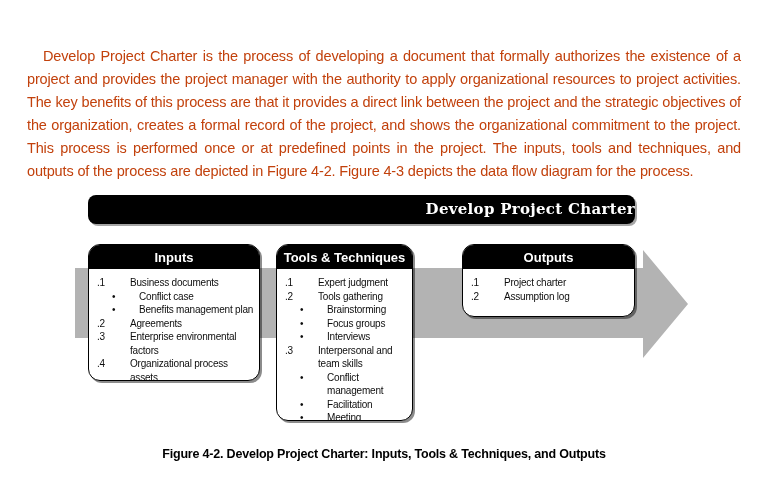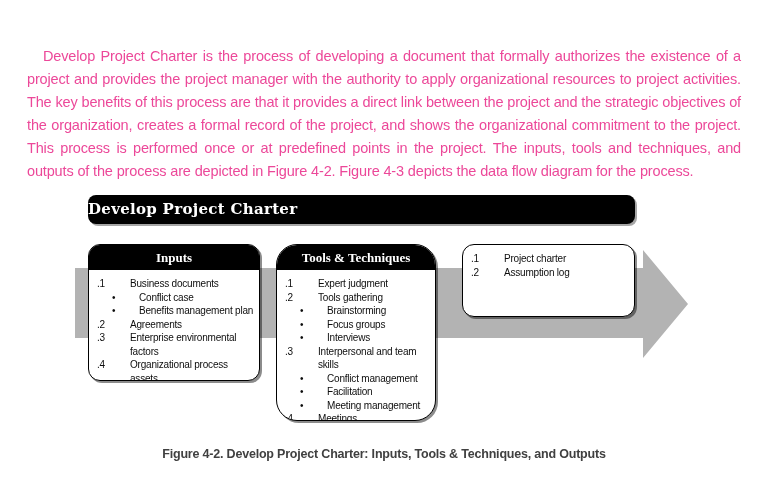--- a/index.html
+++ b/index.html
@@ -26,36 +26,36 @@
   }
   .body-par {
     position: absolute;
     left: 27px; top: 45px;
     width: 714px;
     font-size: 14.5px;
     line-height: 23px;
     letter-spacing: -0.15px;
     text-align: justify;
     text-indent: 16px;
-    color: #ec4899;
+    color: #c2410c;
   }
 
   
   .fig-title {
     position: absolute;
     left: 88px; top: 195px;
     width: 547px; height: 29px;
     background: #000000;
     color: #ffffff;
     border-radius: 8px;
     font-family: "DejaVu Serif", serif;
     font-weight: bold;
     font-size: 15px;
     line-height: 29px;
-    text-align: left;
+    text-align: right;
     letter-spacing: 0.3px;
     box-shadow: 2px 2px 0 rgba(0,0,0,0.35);
   }
   .arrow {
     position: absolute;
     left: 70px; top: 243px;
     width: 625px; height: 120px;
     z-index: 0;
   }
   .box {
@@ -63,26 +63,26 @@
     background: #ffffff;
     border: 1.5px solid #000000;
     border-radius: 12px;
     box-shadow: 2px 2px 0 rgba(0,0,0,0.45);
     overflow: hidden;
     z-index: 1;
     display: flex;
     flex-direction: column;
   }
   .box-inputs  { left: 88px;  top: 244px; width: 172px; height: 137px; }
-  .box-tools   { left: 276px; top: 244px; width: 160px; height: 177px; border-radius: 21px; }
+  .box-tools   { left: 276px; top: 244px; width: 137px; height: 177px; }
   .box-outputs { left: 462px; top: 244px; width: 173px; height: 73px;  }
   .box-header {
     background: #000000;
     color: #ffffff;
-    font-family: Liberation Serif, serif;
+    font-family: Liberation Sans, sans-serif;
     font-weight: bold;
     font-size: 13px;
     text-align: center;
     padding: 5px 0 4px 0;
     flex: 0 0 auto;
   }
   .box-body {
     padding: 7px 3px 5px 8px;
     font-size: 10px;
     line-height: 13.5px;
@@ -96,21 +96,21 @@
   .line.indent .marker { flex: 0 0 9px; }
 
   .caption {
     position: absolute;
     left: 0; top: 447px;
     width: 768px;
     text-align: center;
     font-size: 12.5px;
     font-weight: bold;
     letter-spacing: -0.2px;
-    color: #404040;
+    color: #000000;
   }
 </style>
 </head>
 <body>
 
 <div class="page">
 
 
   <p class="body-par">Develop Project Charter is the process of developing a document that formally authorizes the existence of a project and provides the project manager with the authority to apply organizational resources to project activities. The key benefits of this process are that it provides a direct link between the project and the strategic objectives of the organization, creates a formal record of the project, and shows the organizational commitment to the project. This process is performed once or at predefined points in the project. The inputs, tools and techniques, and outputs of the process are depicted in Figure 4-2. Figure 4-3 depicts the data flow diagram for the process.</p>
 
@@ -190,20 +190,21 @@
           <span class="txt">Meeting management</span>
         </div>
         <div class="line">
           <span class="marker">.4</span>
           <span class="txt">Meetings</span>
         </div>
       </div>
   </div>
 
   <div class="box box-outputs">
+    <div class="box-header">Outputs</div>
     <div class="box-body">
         <div class="line">
           <span class="marker">.1</span>
           <span class="txt">Project charter</span>
         </div>
         <div class="line">
           <span class="marker">.2</span>
           <span class="txt">Assumption log</span>
         </div>
       </div>

